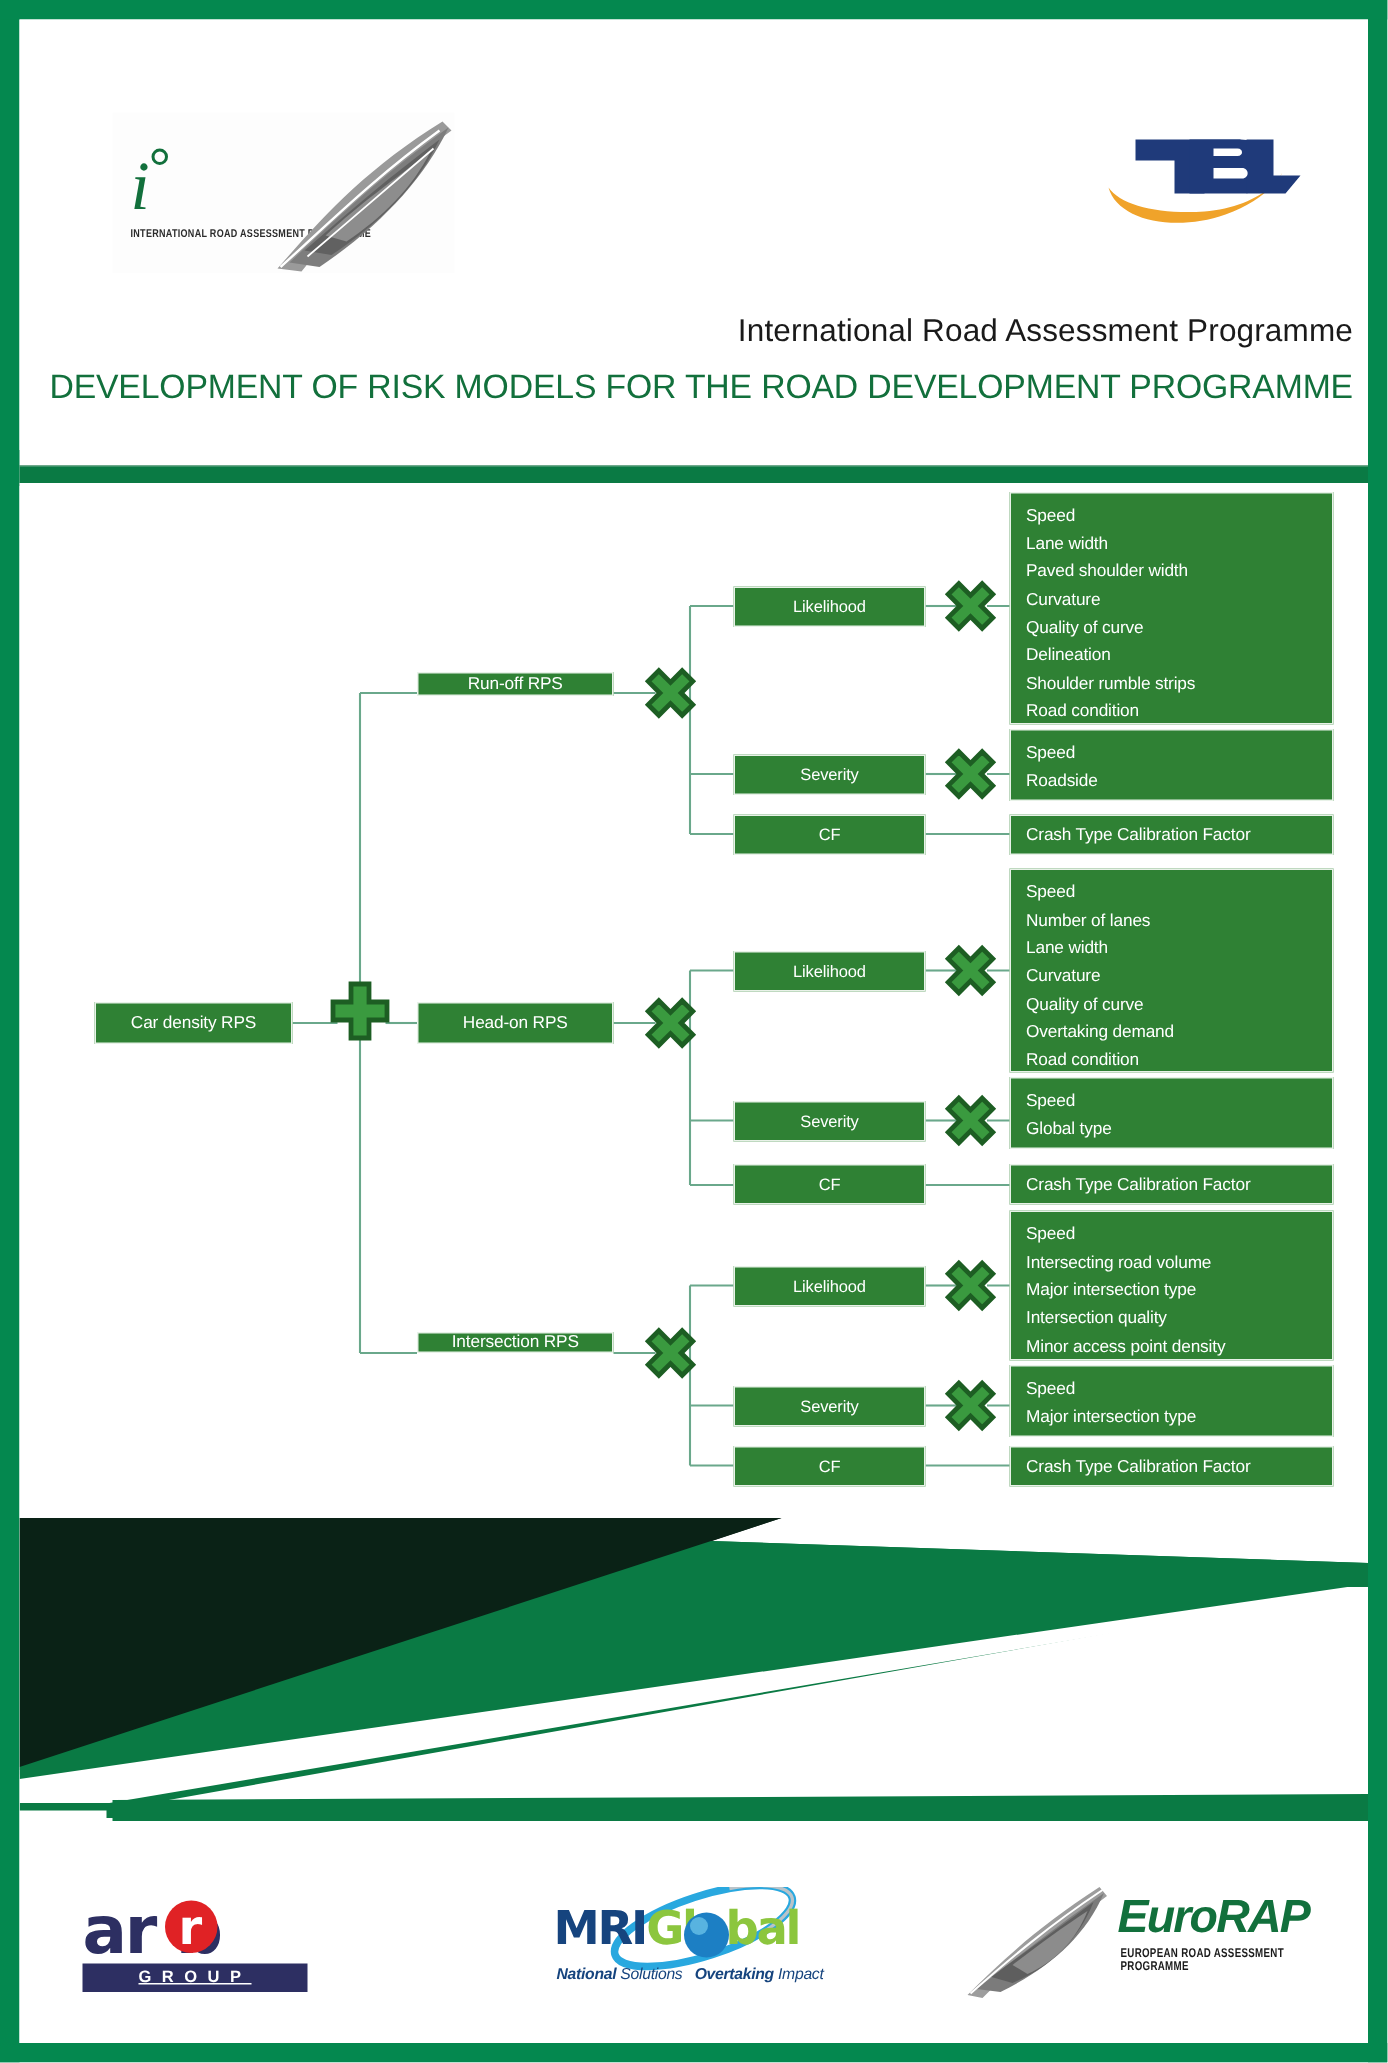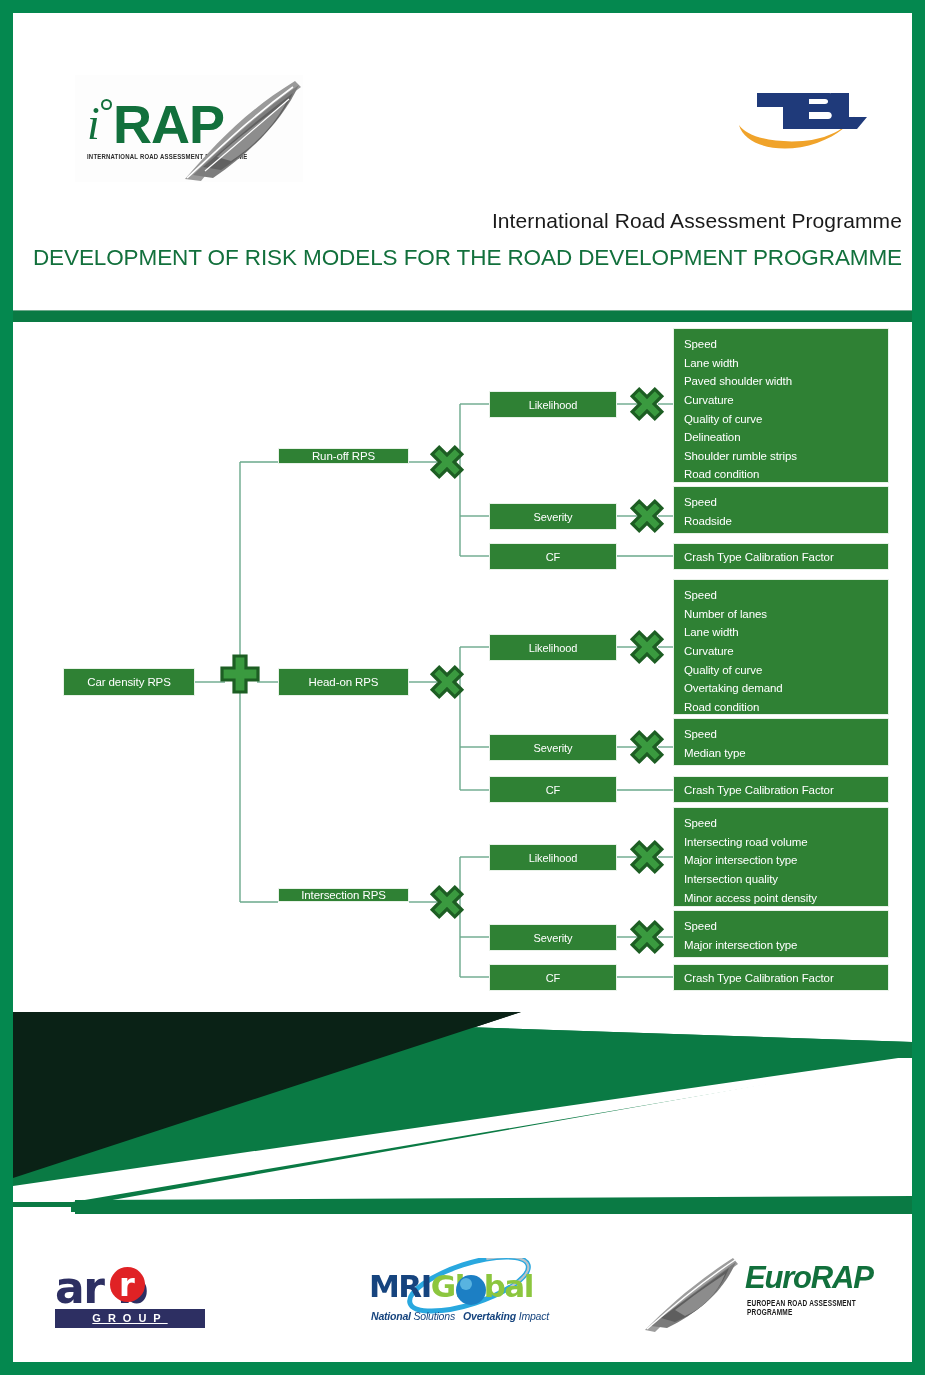--- a/index.html
+++ b/index.html
@@ -75,21 +75,20 @@
   <div class="frame-edge frame-left"></div>
   <div class="frame-edge frame-right"></div>
   <div class="frame-edge frame-top"></div>
   <div class="frame-edge frame-bottom"></div>
 
   <div class="header">
 
     <div class="irap-logo">
       <span class="irap-i">i</span>
       <span class="irap-dot"></span>
-      <span class="irap-rap">RAP</span>
       <span class="irap-sub">INTERNATIONAL ROAD ASSESSMENT PROGRAMME</span>
       <svg class="irap-sw" viewBox="0 0 120 107">
         <path d="M2 104 C 30 72 60 38 112 6 L 118 12 C 74 44 42 76 18 106 Z" fill="#9a9a9a"></path>
         <path d="M10 100 C 44 68 74 40 116 10 C 100 44 70 76 30 103 Z" fill="#7d7d7d"></path>
         <path d="M20 92 C 52 64 78 42 110 18 C 96 48 70 74 38 95 Z" fill="#616161"></path>
         <path d="M34 82 C 58 60 78 46 104 26 C 92 50 72 70 48 86 Z" fill="#8d8d8d"></path>
         <path d="M4 103 C 36 74 66 44 110 12" stroke="#ffffff" stroke-width="1.6" fill="none"></path>
         <path d="M22 96 C 50 72 76 50 106 24" stroke="#ffffff" stroke-width="1.2" fill="none"></path>
       </svg>
     </div>
@@ -212,21 +211,21 @@
       <div>Speed</div>
       <div>Number of lanes</div>
       <div>Lane width</div>
       <div>Curvature</div>
       <div>Quality of curve</div>
       <div>Overtaking demand</div>
       <div>Road condition</div>
     </div>
     <div class="panel" style="left:660px;top:396px;width:216px;height:48px;">
       <div>Speed</div>
-      <div>Median type</div>
+      <div>Global type</div>
     </div>
     <div class="panel" style="left:660px;top:454px;width:216px;height:27px;padding-top:4px;">
       <div>Crash Type Calibration Factor</div>
     </div>
 
     <div class="node small" style="left:476px;top:522px;width:128px;height:27px;">Likelihood</div>
     <div class="node small" style="left:476px;top:602px;width:128px;height:27px;">Severity</div>
     <div class="node small" style="left:476px;top:642px;width:128px;height:27px;">CF</div>
 
     <div class="panel" style="left:660px;top:485px;width:216px;height:100px;">

